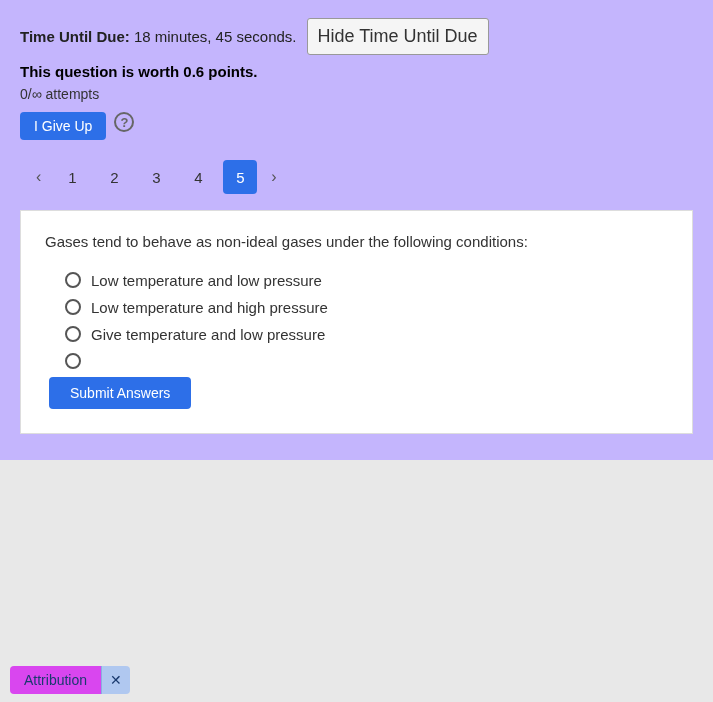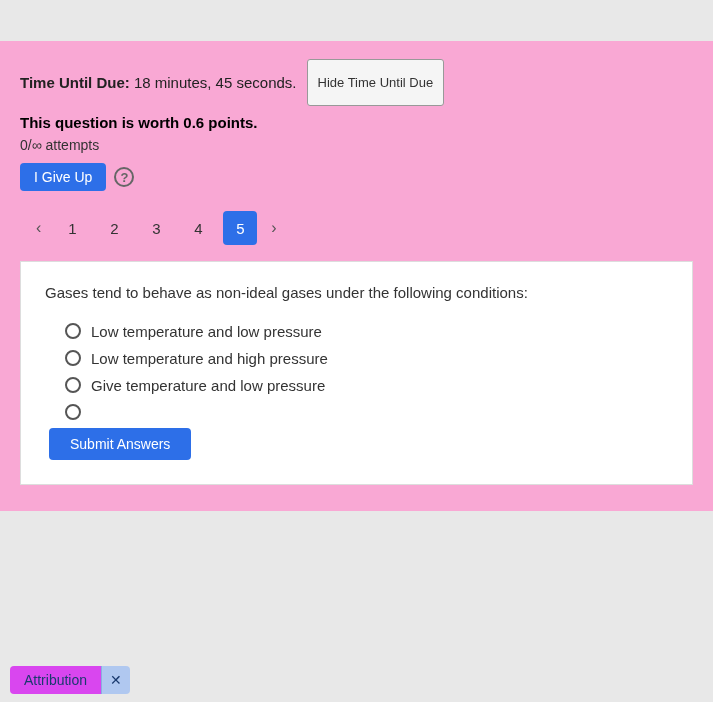--- a/index.html
+++ b/index.html
@@ -4,61 +4,60 @@
   <style>
     * { box-sizing: border-box; margin: 0; padding: 0; }
     body {
       font-family: Arial, sans-serif;
       background-color: #e8e8e8;
       width: 713px;
       min-height: 702px;
       position: relative;
     }
     .main-container {
-      background-color: #f9a8d4;
+      background-color: #c4b5fd;
       padding: 18px 20px 10px 20px;
       width: 100%;
-      margin-top: 41px;
     }
     .timer-row {
       display: flex;
       align-items: center;
       gap: 10px;
       margin-bottom: 8px;
       flex-wrap: wrap;
     }
     .timer-text {
       font-size: 15px;
       color: #222;
     }
     .timer-text strong {
       font-weight: bold;
     }
     .hide-time-btn {
       border: 1px solid #999;
       background: #f5f5f5;
       color: #333;
-      font-size: 13px;
-      padding: 15px 10px;
+      font-size: 18px;
+      padding: 7px 10px;
       cursor: pointer;
       border-radius: 3px;
     }
     .worth-text {
       font-size: 15px;
       font-weight: bold;
       margin-bottom: 6px;
     }
     .attempts-text {
       font-size: 14px;
       color: #333;
       margin-bottom: 10px;
     }
     .give-up-row {
       display: flex;
-      align-items: center;
+      align-items: flex-start;
       gap: 8px;
       margin-bottom: 20px;
     }
     .give-up-btn {
       background-color: #2d6fe8;
       color: white;
       border: none;
       padding: 6px 14px;
       font-size: 14px;
       border-radius: 4px;

